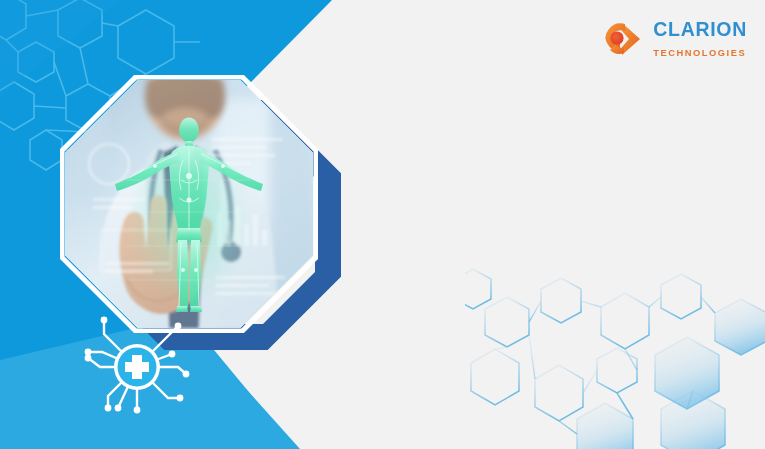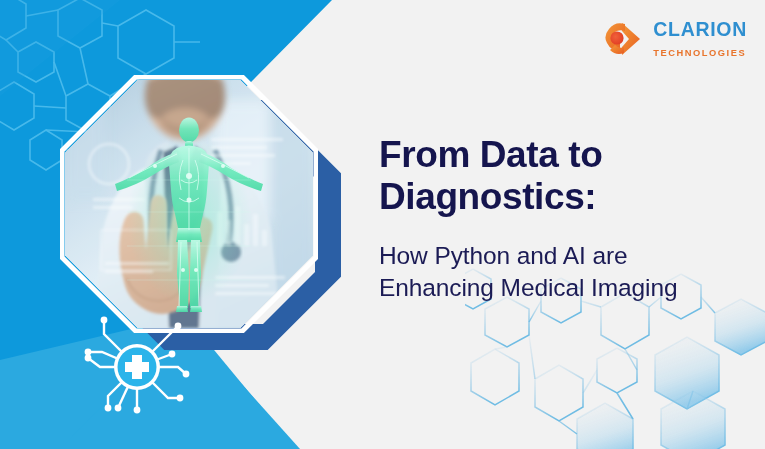--- a/index.html
+++ b/index.html
@@ -364,24 +364,14 @@
       <path fill="url(#lgOrange)" d="M20,2 q-10,-3 -16,5 q-6,7 -2,14 q4,8 13,8 l0,-7 q-5,0 -7,-4 q-2,-5 2,-8 q4,-3 10,-1 Z"></path>
       <path fill="url(#lgOrange)" d="M19,31 q-8,3 -14,-3 l5,-5 q4,4 9,2 Z"></path>
       <circle cx="12" cy="16" r="6.6" fill="url(#lgRed)"></circle>
     </svg>
     <div class="logo-text">
       <span class="logo-name">CLARION</span>
       <span class="logo-sub">TECHNOLOGIES</span>
     </div>
   </div>
 
-  <div class="copy">
-    <h1 class="headline">
-      <span>From Data to</span><br>
-      <span>Diagnostics:</span>
-    </h1>
-    <p class="subhead">
-      <span>How Python and AI are</span><br>
-      <span>Enhancing Medical Imaging</span>
-    </p>
-  </div>
 
 </div>
 
 </body></html>

